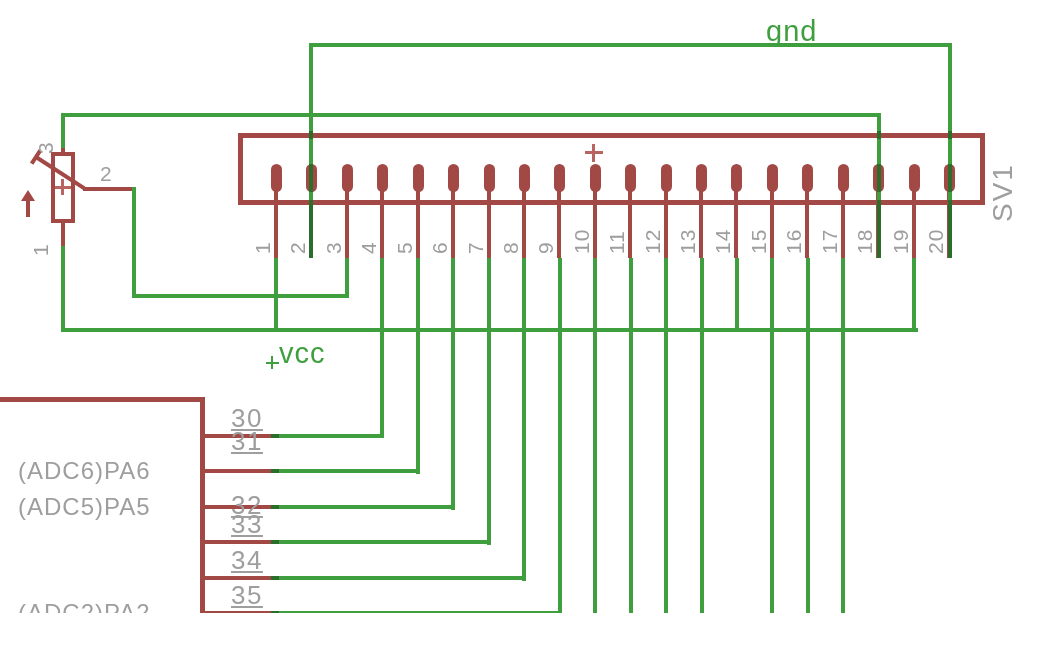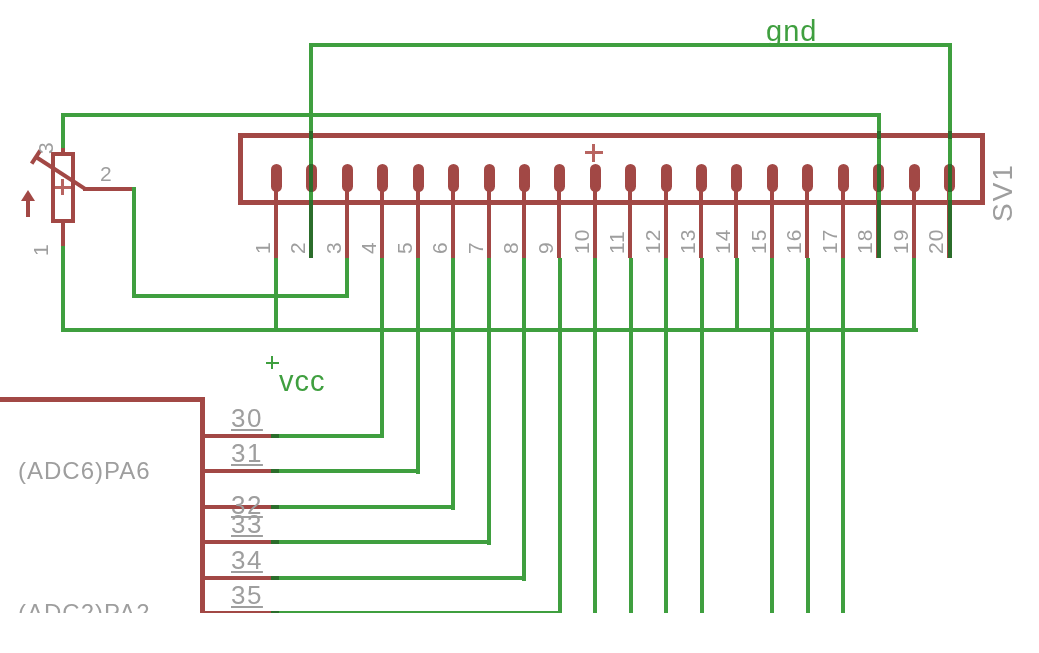--- a/index.html
+++ b/index.html
@@ -26,21 +26,21 @@
 <body>
 
 <div id="canvas">
   <div id="schematic">
 
     <div class="hdr-box"></div>
 
     <div class="graytxt rot" style="left:958px;top:163px;width:90px;height:28px;line-height:28px;font-size:28px;letter-spacing:2px;">SV1</div>
 
     <div class="greentxt" style="left:766px;top:17px;font-size:29px;letter-spacing:1px;line-height:28px;">gnd</div>
-    <div class="greentxt" style="left:279px;top:339px;font-size:29px;letter-spacing:1px;line-height:28px;margin-top:28px;">vcc</div>
+    <div class="greentxt" style="left:279px;top:339px;font-size:29px;letter-spacing:1px;line-height:28px;">vcc</div>
 
     <div class="abs" style="left:51px;top:152px;width:24px;height:71px;border:4px solid #a24845;box-sizing:border-box;z-index:2;"></div>
 
     <div class="graytxt rot pinnum" style="left:28px;top:125px;width:36px;height:22px;">3</div>
     <div class="graytxt rot pinnum" style="left:23px;top:227px;width:36px;height:22px;">1</div>
     <div class="graytxt pinnum" style="left:100px;top:163px;font-size:21px;">2</div>
 
     <div class="boxline" style="left:0px;top:397px;width:205px;height:5px;"></div>
     <div class="boxline" style="left:200px;top:397px;width:5px;height:220px;"></div>
 
@@ -148,24 +148,25 @@
       <div class="wired" style="left: 948px; top: 200px; width: 4px; height: 58px;"></div>
       <div class="wired" style="left: 271px; top: 434px; width: 8px; height: 4px;"></div>
       <div class="wired" style="left: 271px; top: 469px; width: 8px; height: 4px;"></div>
       <div class="wired" style="left: 271px; top: 505px; width: 8px; height: 4px;"></div>
       <div class="wired" style="left: 271px; top: 540px; width: 8px; height: 4px;"></div>
       <div class="wired" style="left: 271px; top: 576px; width: 8px; height: 4px;"></div>
       <div class="wired" style="left: 271px; top: 611px; width: 8px; height: 4px;"></div>
       <div class="redfill" style="left: 203px; top: 434px; width: 74px; height: 4px;"></div>
       <div class="graytxt ic-num" style="left: 231px; top: 405px;">30</div>
       <div class="redfill" style="left: 203px; top: 469px; width: 74px; height: 4px;"></div>
-      <div class="graytxt ic-num" style="left: 231px; top: 440px;">31</div>
+      <div class="graytxt ic-num" style="left: 231px; top: 428px;">31</div>
       <div class="graytxt ic-name" style="left: 18px; top: 456px;">(ADC6)PA6</div>
       <div class="redfill" style="left: 203px; top: 505px; width: 74px; height: 4px;"></div>
       <div class="graytxt ic-num" style="left: 231px; top: 492px;">32</div>
+      <div class="graytxt ic-name" style="left: 18px; top: 492px;">(ADC5)PA5</div>
       <div class="redfill" style="left: 203px; top: 540px; width: 74px; height: 4px;"></div>
       <div class="graytxt ic-num" style="left: 231px; top: 511px;">33</div>
       <div class="redfill" style="left: 203px; top: 576px; width: 74px; height: 4px;"></div>
       <div class="graytxt ic-num" style="left: 231px; top: 547px;">34</div>
       <div class="redfill" style="left: 203px; top: 611px; width: 74px; height: 4px;"></div>
       <div class="graytxt ic-num" style="left: 231px; top: 582px;">35</div>
       <div class="graytxt ic-name" style="left: 18px; top: 598px;">(ADC2)PA2</div>
       <div class="redfill" style="left: 61px; top: 143px; width: 4px; height: 11px;"></div>
       <div class="redfill" style="left: 61px; top: 221px; width: 4px; height: 27px;"></div>
       <div class="redfill" style="left: 83px; top: 187px; width: 52px; height: 4px;"></div>

